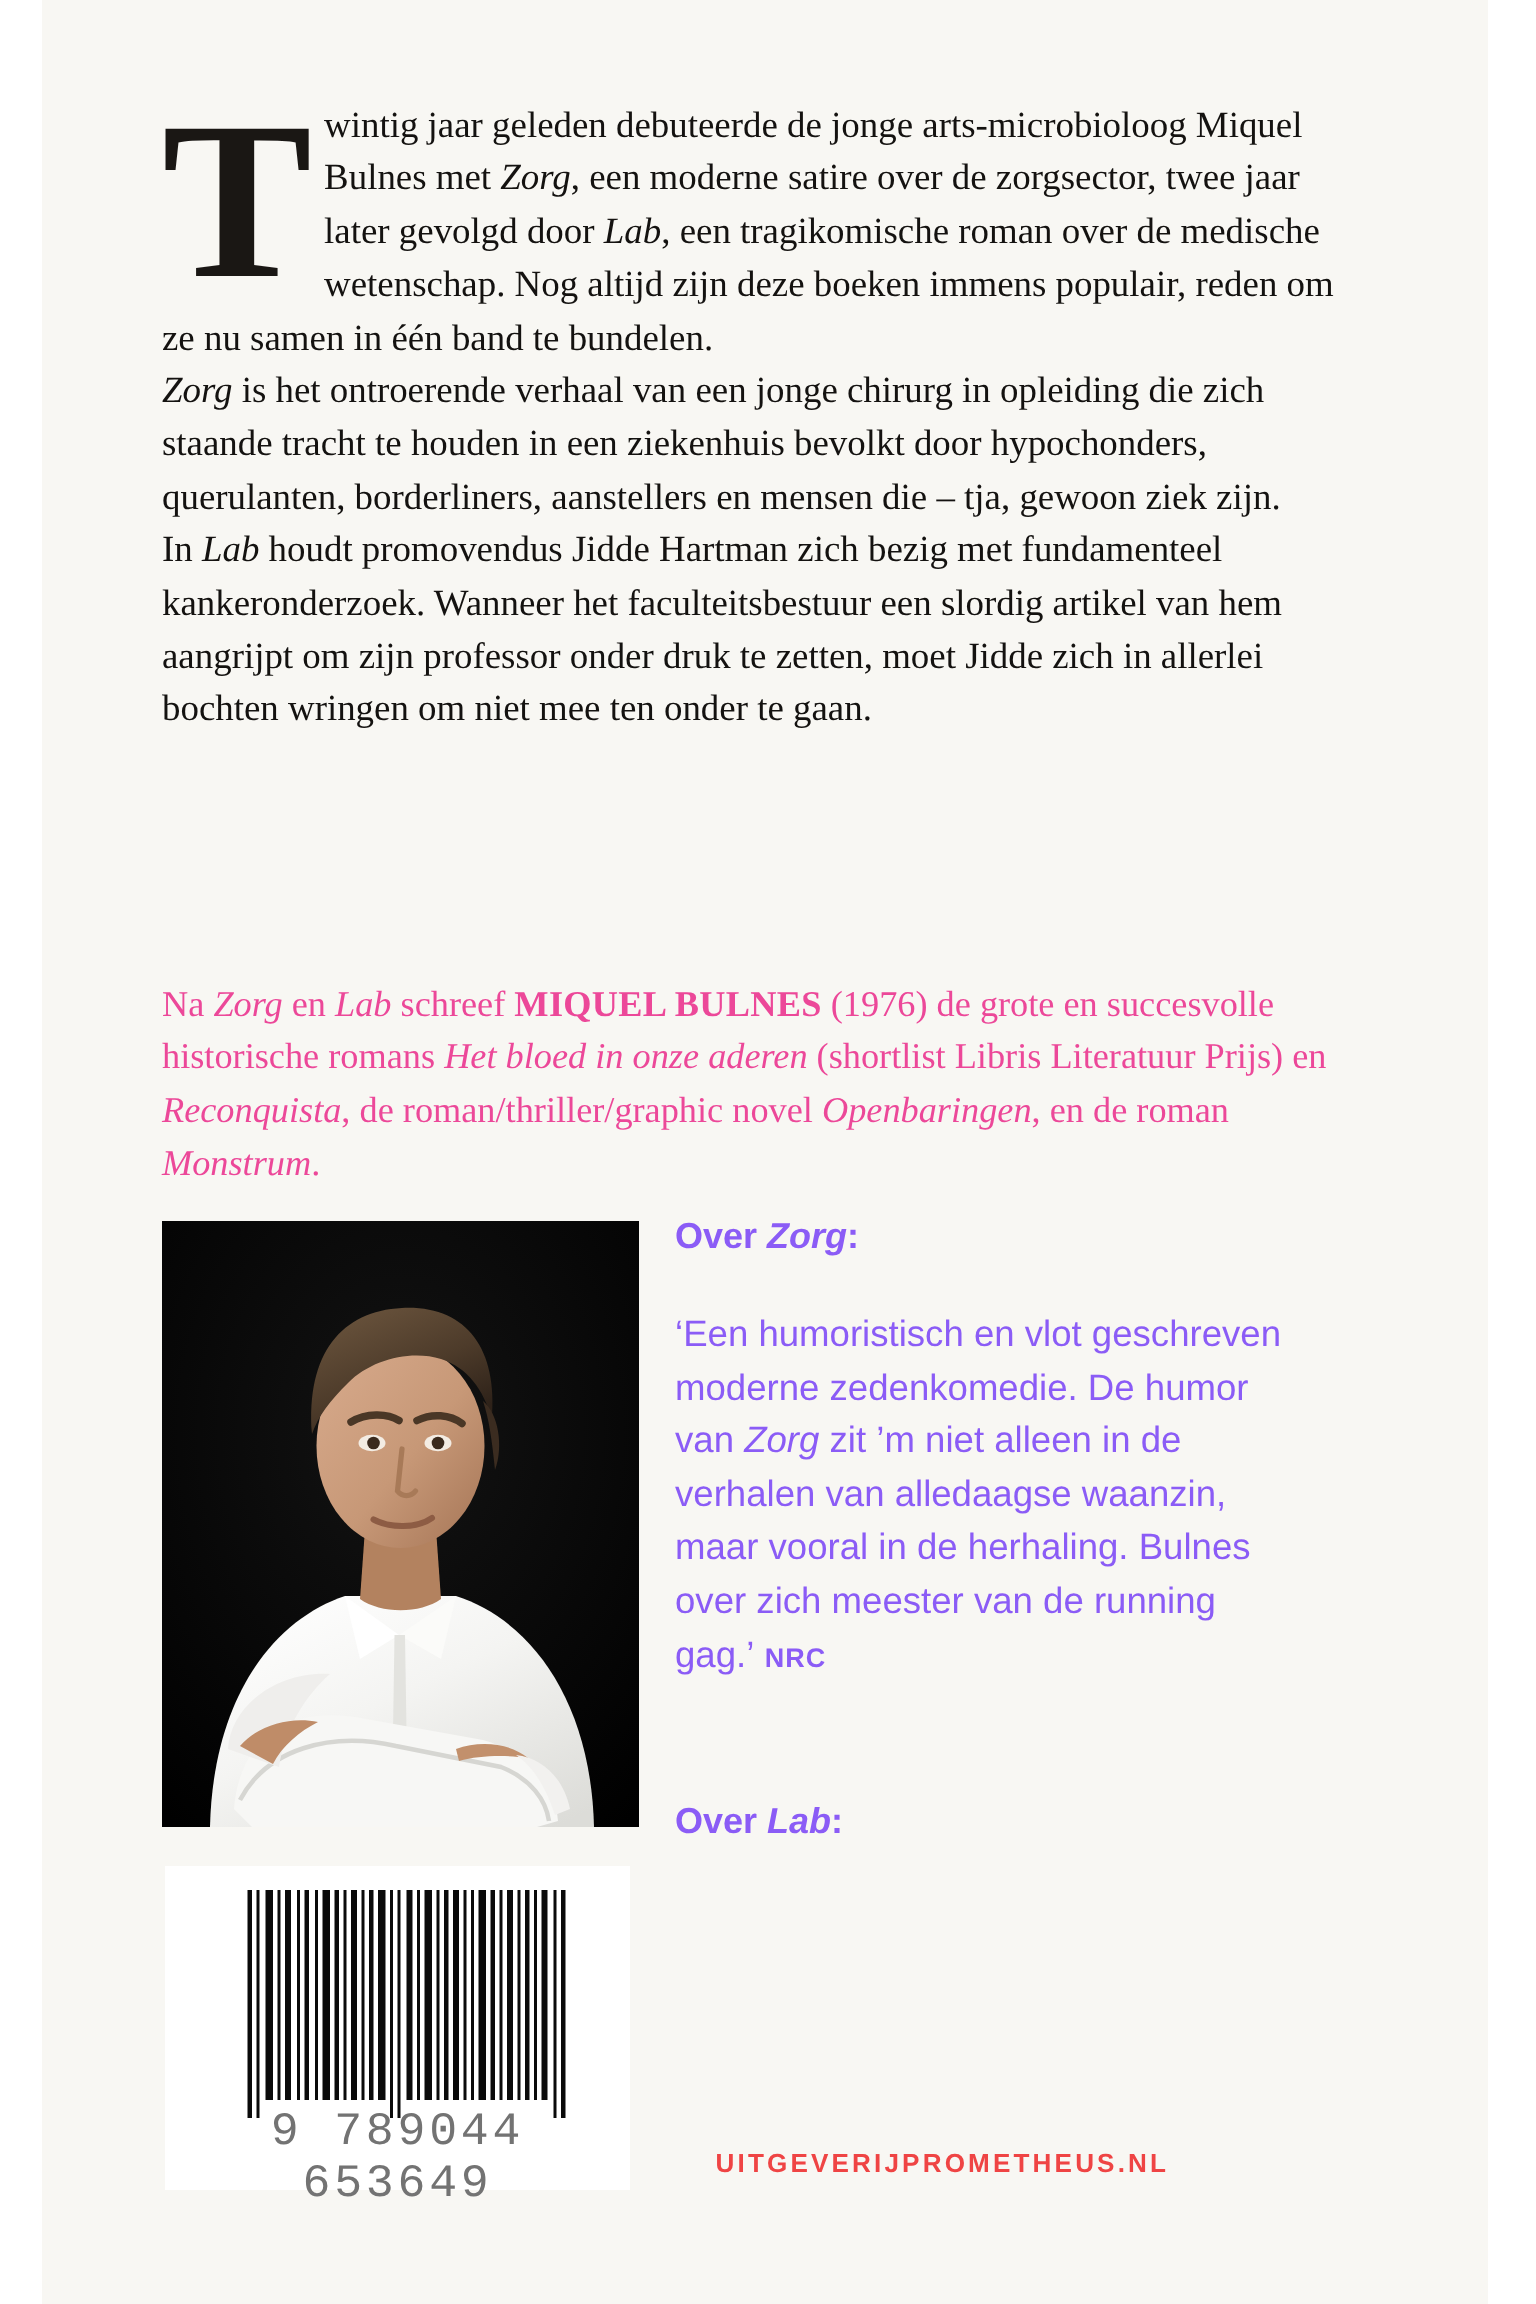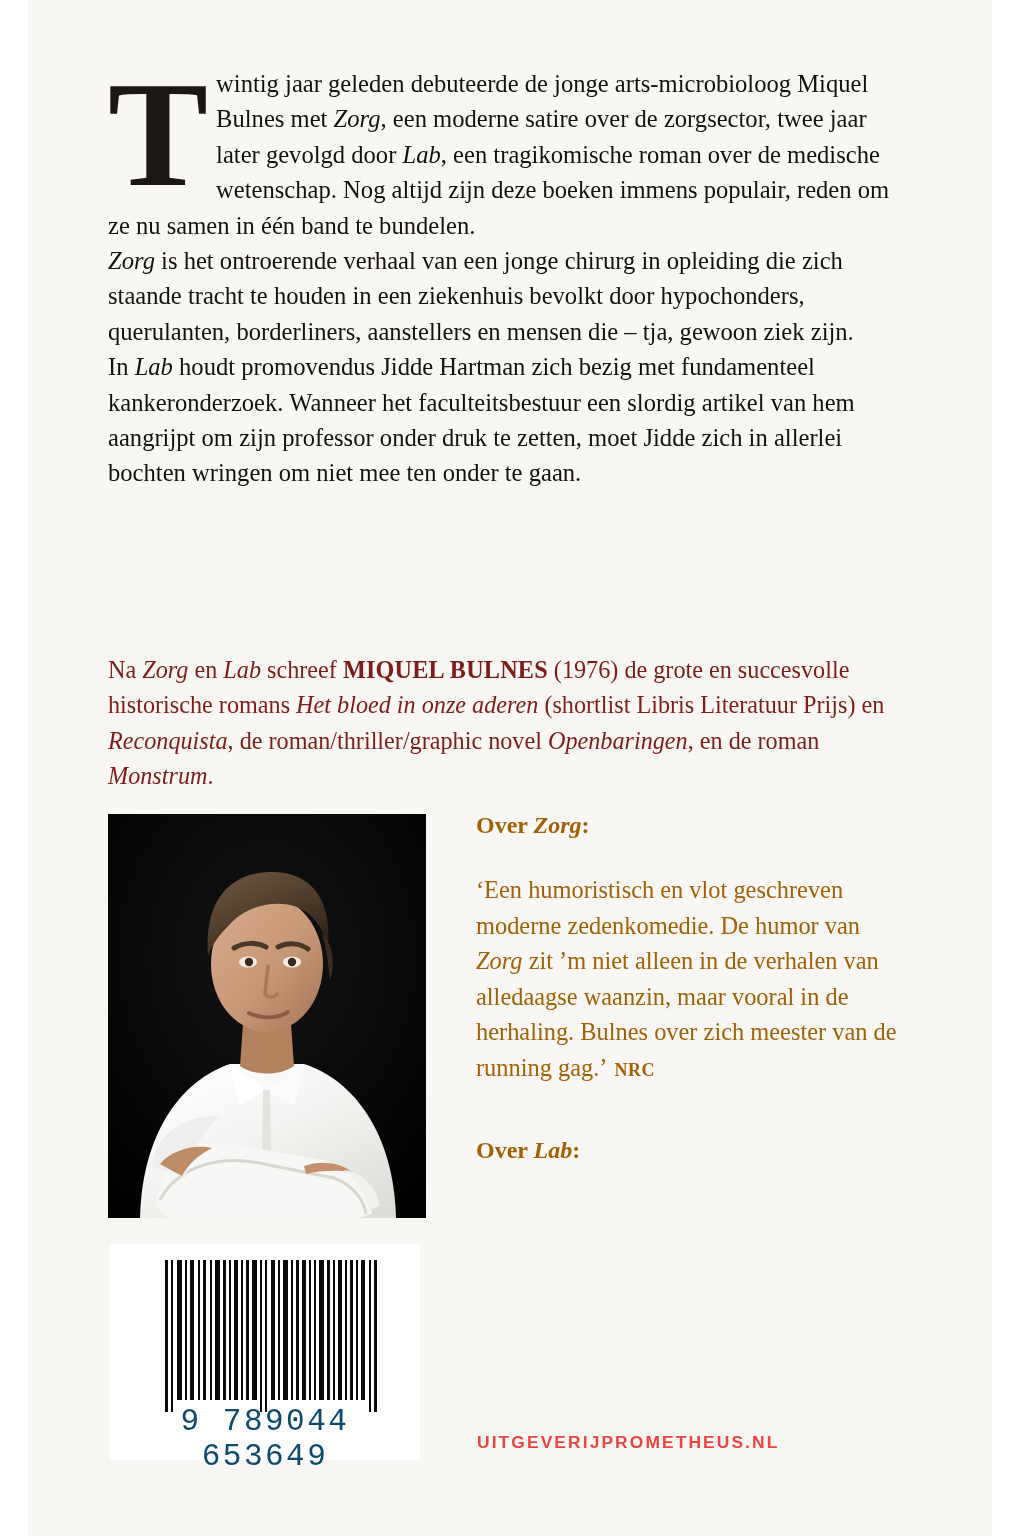--- a/index.html
+++ b/index.html
@@ -75,21 +75,21 @@
   .blurb i, .blurb em {
     font-style: italic;
   }
 
   
   .author-note {
     position: absolute;
     left: 108px;
     top: 628px;
     width: 790px;
-    color: #7f1d1d;
+    color: #ec4899;
     font-size: 24.2px;
     line-height: 35.2px;
     font-family: "Liberation Serif", serif;
   }
   .author-note .name {
     font-weight: 700;
     letter-spacing: 0.2px;
   }
   .author-note i {
     font-style: italic;
@@ -133,52 +133,52 @@
   .barcode-bars span.tall { height: 152px; }
   .barcode-digits {
     position: absolute;
     left: 0;
     top: 160px;
     width: 310px;
     text-align: center;
     font-family: "Liberation Mono", monospace;
     font-size: 31px;
     letter-spacing: 2.5px;
-    color: #0c4a6e;
+    color: #737373;
   }
 
   
   .reviews {
     position: absolute;
-    left: 476px;
+    left: 450px;
     top: 810px;
     width: 424px;
-    color: #a16207;
-    font-family: Liberation Serif, serif;
+    color: #8b5cf6;
+    font-family: Liberation Sans, sans-serif;
   }
   .review-head {
     font-size: 24px;
     line-height: 30px;
     font-weight: 700;
     margin: 0 0 32px 0;
   }
   .review-head i { font-style: italic; }
   .review-body {
     font-size: 24.4px;
     line-height: 35.6px;
     margin: 0;
   }
   .review-body i { font-style: italic; }
   .source {
     font-weight: 700;
     font-size: 18px;
     letter-spacing: 0.6px;
     padding-left: 7px;
   }
-  .review-block-2 { margin-top: 46px; }
+  .review-block-2 { margin-top: 77px; }
 
   .publisher-url {
     position: absolute;
     left: 477px;
     top: 1432px;
     color: #ef4444;
     font-family: "Liberation Sans", sans-serif;
     font-weight: 700;
     font-size: 17.4px;
     letter-spacing: 2.1px;

